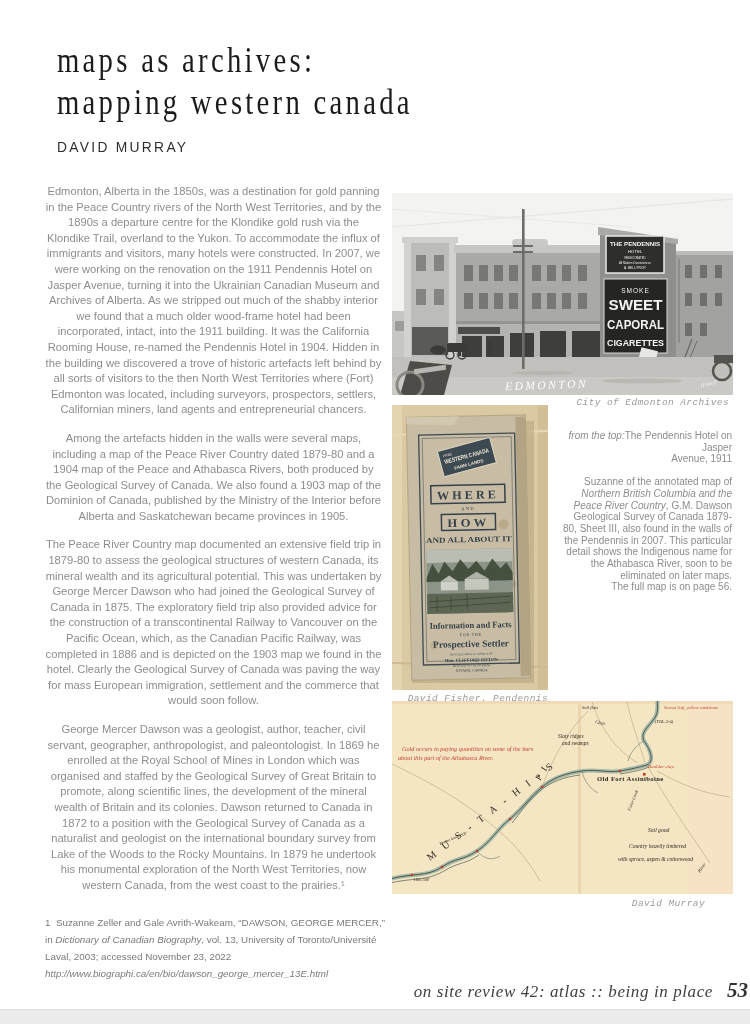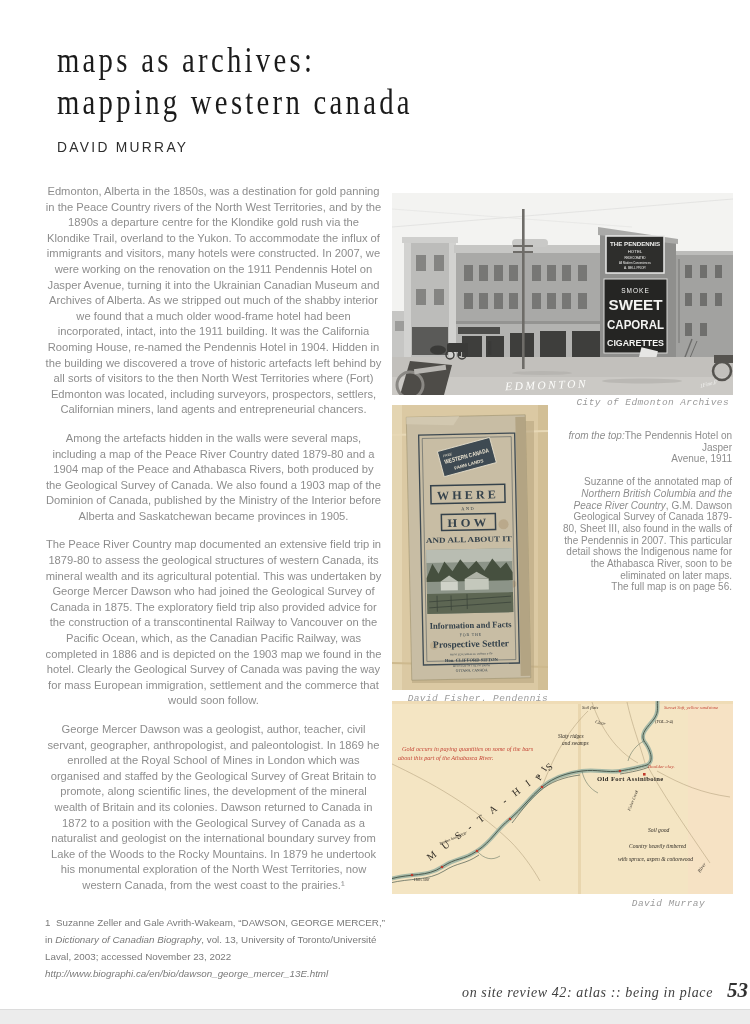--- a/index.html
+++ b/index.html
@@ -27,21 +27,21 @@
   .sb .it{font-style:italic;}
   
   .fig{position:absolute;overflow:hidden;}
   .fig svg{display:block;}
   .figcap{position:absolute;font-size:9.5px;font-style:italic;color:#9b9b9b;
           letter-spacing:.4px;font-family:Liberation Mono, monospace;}
   .cap-right{text-align:right;}
   
   .footer{position:absolute;right:14px;top:978px;display:flex;align-items:baseline;
           font-family:"Liberation Serif",serif;font-style:italic;}
-  .footer-text{font-size:14px;color:#414141;letter-spacing:.6px;}
+  .footer-text{font-size:17px;color:#414141;letter-spacing:.6px;}
   .footer-num{font-size:21px;font-weight:bold;color:#303030;margin-left:14px;}
   
   .page-edge{position:absolute;left:0;top:1009px;width:750px;height:15px;
              background:#ececec;border-top:1px solid #dcdcdc;}
 </style>
 </head>
 <body>
 
 <div class="page">
 

